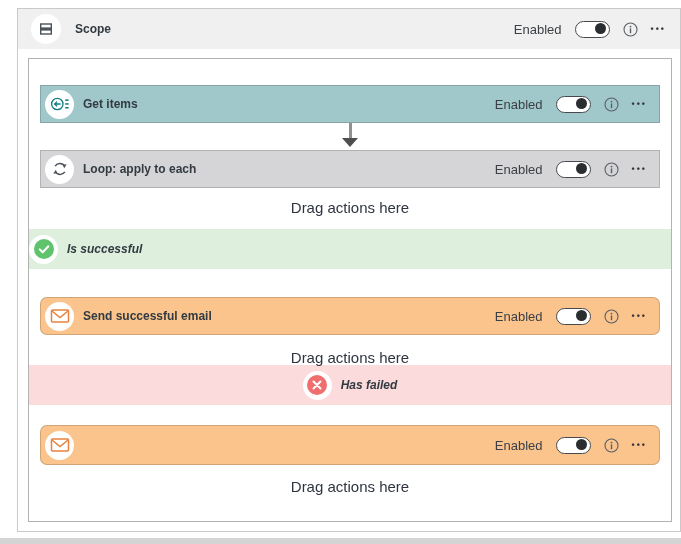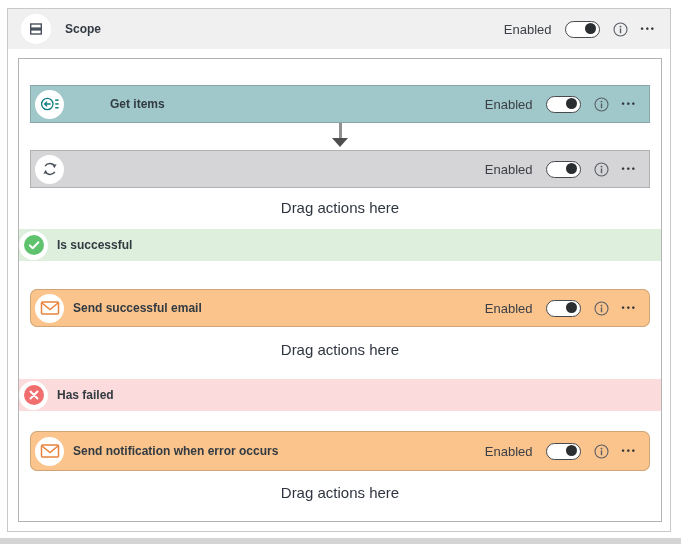--- a/index.html
+++ b/index.html
@@ -2,21 +2,21 @@
 <html><head>
 <meta charset="utf-8">
 <style>
   html,body{margin:0;padding:0;background:#ffffff;}
   .viewport{
     position:relative;width:681px;height:544px;background:#ffffff;overflow:hidden;
     font-family:"Liberation Sans",sans-serif;color:#32383f;
   }
   .bottom-strip{position:absolute;left:0;bottom:0;width:681px;height:6px;background:#d4d4d4;}
   .scope-card{
-    position:absolute;left:7px;top:8px;width:664px;height:524px;
+    position:absolute;left:17px;top:8px;width:664px;height:524px;
     border:1px solid #c9c9c9;background:#fff;box-sizing:border-box;
   }
   .scope-header{
     height:40px;background:#f0f0f0;display:flex;align-items:center;
     padding:0 14px 0 13px;box-sizing:border-box;
   }
   .icon-circle{
     width:29px;height:29px;border-radius:50%;background:#ffffff;flex:0 0 auto;
     display:flex;align-items:center;justify-content:center;
   }
@@ -35,35 +35,35 @@
   .info-btn{display:inline-flex;align-items:center;cursor:pointer;}
   .dots{font-size:9px;font-weight:bold;letter-spacing:2px;color:#33363a;line-height:1;cursor:pointer;}
   .scope-body{
     position:absolute;left:10px;top:49px;width:644px;height:464px;
     border:1px solid #b3b3b3;background:#fff;box-sizing:border-box;overflow:hidden;
   }
   .action-row{
     height:38px;margin:0 11px;display:flex;align-items:center;
     padding:0 12px 0 4px;border:1px solid rgba(0,0,0,0.16);box-sizing:border-box;
   }
-  .row-teal{margin-top:26px;background:#a0c8ca;gap:37px;}
+  .row-teal{margin-top:26px;background:#a0c8ca;}
   .row-gray{background:#d5d5d7;}
   .row-orange{background:#fac48c;border-radius:7px;}
   .arrow-wrap{height:27px;display:flex;flex-direction:column;align-items:center;}
   .arrow-stem{width:3px;height:15px;background:#909090;}
   .arrow-head{width:0;height:0;border-left:8px solid transparent;border-right:8px solid transparent;border-top:9px solid #4e4e4e;}
   .drop-zone{
     height:15px;line-height:15px;text-align:center;font-size:15px;color:#2f3540;cursor:default;
   }
   .dz-1{margin-top:12px;}
   .dz-2{margin-top:15px;}
   .dz-3{margin-top:14px;}
-  .branch-row{height:32px;display:flex;align-items:center;box-sizing:border-box;}
+  .branch-row{height:40px;display:flex;align-items:center;box-sizing:border-box;font-style:italic;}
   .branch-green{margin-top:14px;background:#def0dd;}
-  .branch-pink{margin-top:22px;background:#fbdbdb;}
+  .branch-pink{background:#fbdbdb;justify-content:center;}
   .mt-orange1{margin-top:28px;}
   .mt-orange2{margin-top:20px;height:40px;}
   svg{display:block;}
 </style>
 </head>
 <body>
 
 <div class="viewport">
 
   <div class="scope-card">
@@ -128,20 +128,21 @@
 
       <div class="action-row row-gray">
         <span class="icon-circle">
           <svg width="18" height="18" viewBox="0 0 18 18">
             <path d="M4.1 6.1 A5.7 5.7 0 0 1 13.7 6.4" fill="none" stroke="#4d545c" stroke-width="1.5"></path>
             <polygon points="15.7,4.2 13.2,8.2 11.7,4.7" fill="#4d545c"></polygon>
             <path d="M13.9 11.9 A5.7 5.7 0 0 1 4.3 11.6" fill="none" stroke="#4d545c" stroke-width="1.5"></path>
             <polygon points="2.3,13.8 4.8,9.8 6.3,13.3" fill="#4d545c"></polygon>
           </svg>
         </span>
+        <span class="row-label">Loop: apply to each</span>
         <div class="controls">
           <span class="enabled-label">Enabled</span>
           <span class="toggle">
               <span class="knob"></span>
             </span>
           <span class="info-btn">
             <svg width="15" height="15" viewBox="0 0 15 15">
               <circle cx="7.5" cy="7.5" r="6.5" fill="none" stroke="#5a5f66" stroke-width="1.1"></circle>
               <circle cx="7.5" cy="4.6" r="0.95" fill="#5a5f66"></circle>
               <rect x="6.8" y="6.4" width="1.4" height="4.8" fill="#5a5f66"></rect>
@@ -199,21 +200,20 @@
         <span class="row-label">Has failed</span>
       </div>
 
       <div class="action-row row-orange mt-orange2">
         <span class="icon-circle">
           <svg width="22" height="18" viewBox="0 0 22 18">
             <rect x="2.5" y="3" width="17" height="12" rx="1" fill="none" stroke="#e8823c" stroke-width="1.5"></rect>
             <path d="M3 4 L11 10.5 L19 4" fill="none" stroke="#e8823c" stroke-width="1.5"></path>
           </svg>
         </span>
-        <span class="row-label">Send notification when error occurs</span>
         <div class="controls">
           <span class="enabled-label">Enabled</span>
           <span class="toggle">
               <span class="knob"></span>
             </span>
           <span class="info-btn">
             <svg width="15" height="15" viewBox="0 0 15 15">
               <circle cx="7.5" cy="7.5" r="6.5" fill="none" stroke="#5a5f66" stroke-width="1.1"></circle>
               <circle cx="7.5" cy="4.6" r="0.95" fill="#5a5f66"></circle>
               <rect x="6.8" y="6.4" width="1.4" height="4.8" fill="#5a5f66"></rect>

